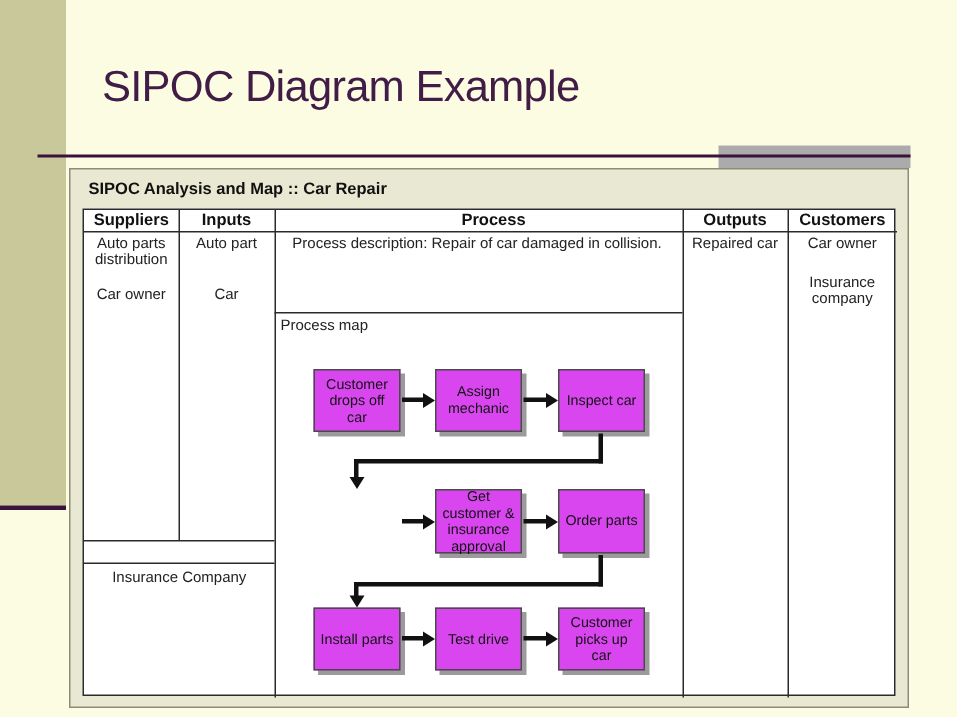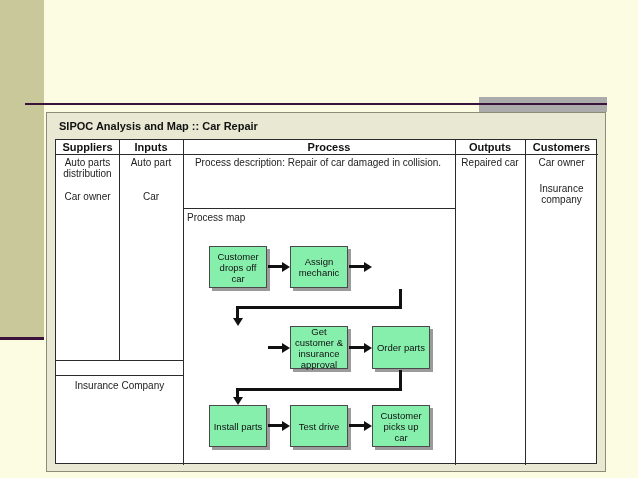--- a/index.html
+++ b/index.html
@@ -19,36 +19,37 @@
   .panel{position:absolute;left:46px;top:112px;width:560px;height:360px;background:#E8E8D3;border:1px solid #8C8C78;}
   .panel-title{position:absolute;left:12px;top:7px;font-size:11px;font-weight:bold;color:#111;}
 
   
   .tbl{position:absolute;left:8px;top:26px;width:542px;height:325px;background:#fff;border:1px solid #2B2B2B;}
   .vline,.hline{position:absolute;background:#2B2B2B;}
   .cell-text{position:absolute;font-size:10px;color:#222;line-height:11px;text-align:center;}
   .hdr{position:absolute;top:1px;height:13px;font-size:11px;font-weight:bold;color:#111;text-align:center;}
 
   
-  .fbox{position:absolute;width:58px;background:#86efac;border:1px solid #4A4A4A;
+  .fbox{position:absolute;width:58px;background:#d946ef;border:1px solid #4A4A4A;
         box-shadow:3px 3px 0 #9B9B9B;display:flex;align-items:center;justify-content:center;
         font-size:9.5px;line-height:11px;text-align:center;color:#111;padding:3px;}
   .shaft-h{position:absolute;height:3px;background:#111;}
   .shaft-v{position:absolute;width:3px;background:#111;}
   .arr-right{position:absolute;width:0;height:0;border-top:5px solid transparent;border-bottom:5px solid transparent;border-left:8px solid #111;}
   .arr-down{position:absolute;width:0;height:0;border-left:5px solid transparent;border-right:5px solid transparent;border-top:8px solid #111;}
 </style>
 </head>
 <body>
 
 <div class="slide">
 
   <div class="sidebar"></div>
   <div class="sidebar-underline"></div>
 
+  <div class="slide-title">SIPOC Diagram Example</div>
   <div class="accent-bar"></div>
   <div class="title-rule"></div>
 
   <div class="panel">
     <div class="panel-title">SIPOC Analysis and Map :: Car Repair</div>
 
     <div class="tbl">
 
       <div class="hline" style="left:0;top:14px;width:542px;height:1px;"></div>
 
@@ -78,20 +79,21 @@
       <div class="cell-text" style="left:131px;top:72px;width:120px;text-align:left;">Process map</div>
 
       <div class="cell-text" style="left:400px;top:17px;width:68px;">Repaired car</div>
       <div class="cell-text" style="left:470px;top:17px;width:71px;">Car owner</div>
       <div class="cell-text" style="left:470px;top:43px;width:71px;">Insurance company</div>
 
       <div class="cell-text" style="left:0;top:240px;width:127px;">Insurance Company</div>
 
       <div class="fbox" style="left:153px;top:106px;height:42px;">Customer drops off car</div>
       <div class="fbox" style="left:234px;top:106px;height:42px;">Assign mechanic</div>
+      <div class="fbox" style="left:316px;top:106px;height:42px;">Inspect car</div>
 
       <div class="fbox" style="left:234px;top:186px;height:43px;">Get customer &amp; insurance approval</div>
       <div class="fbox" style="left:316px;top:186px;height:43px;">Order parts</div>
 
       <div class="fbox" style="left:153px;top:265px;height:42px;">Install parts</div>
       <div class="fbox" style="left:234px;top:265px;height:42px;">Test drive</div>
       <div class="fbox" style="left:316px;top:265px;height:42px;">Customer picks up car</div>
 
       <div class="shaft-h" style="left:212px;top:125px;width:15px;"></div>
       <div class="arr-right" style="left:226px;top:121.5px;"></div>

